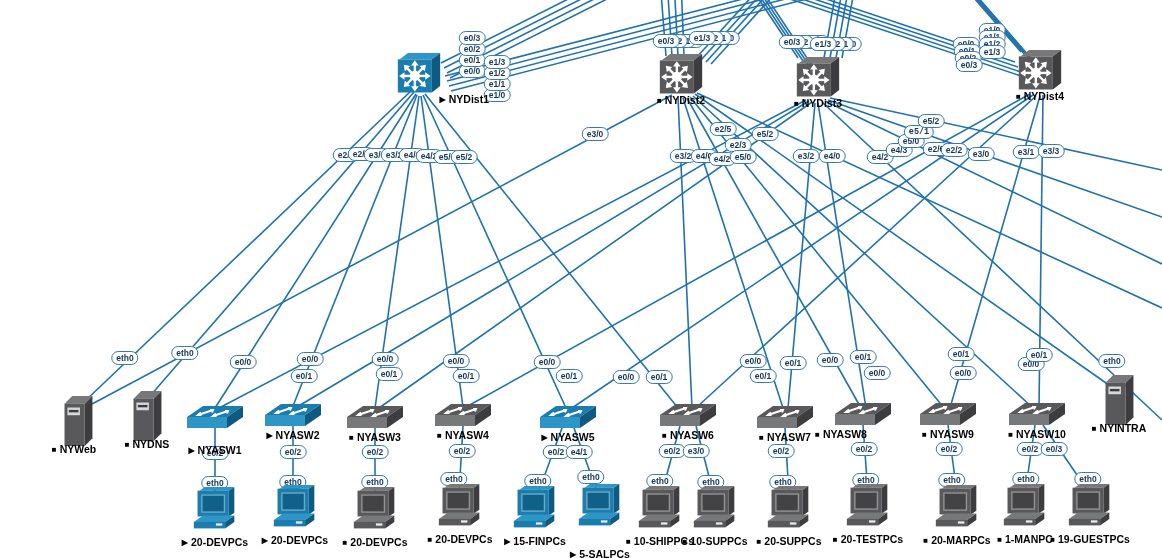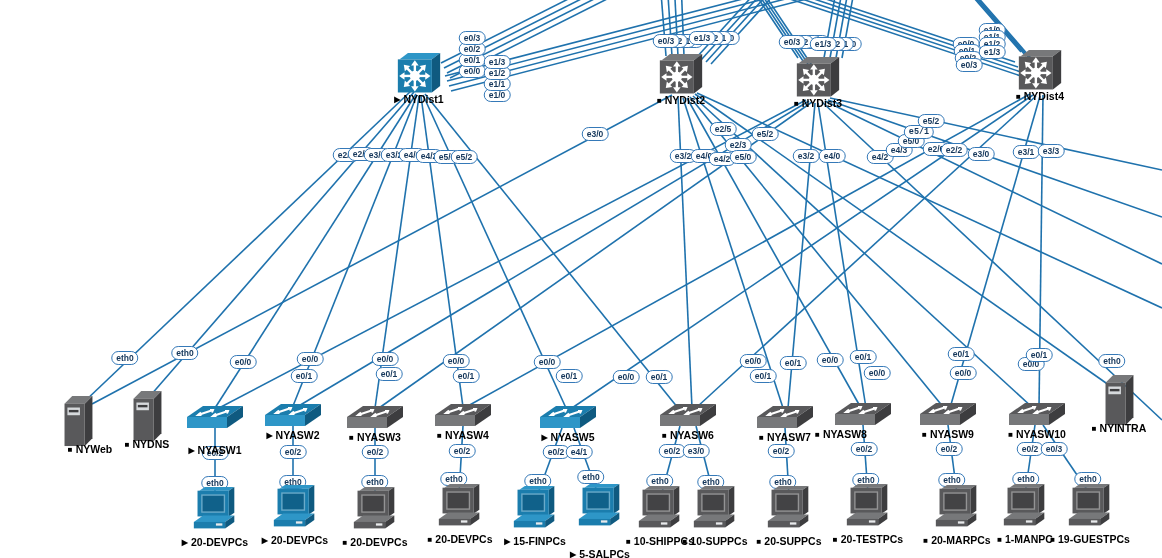--- a/index.html
+++ b/index.html
@@ -224,21 +224,21 @@
           <line x1="16.5" y1="26" x2="6.5" y2="26" stroke="#fff" stroke-width="2.6"></line>
           <polygon points="3.5,26.000000000000004 9.227527445831454,21.885226310534584 9.227527445831454,30.11477368946542" fill="#fff"></polygon>
           <line x1="17.67157287525381" y1="23.17157287525381" x2="10.600505063388333" y2="16.100505063388336" stroke="#fff" stroke-width="2.6"></line>
           <polygon points="8.47918471982869,13.979184719828693 15.438742595077159,15.119573837339196 9.619573837339193,20.938742595077166" fill="#fff"></polygon>
           <line x1="20.5" y1="22" x2="20.499999999999996" y2="12" stroke="#fff" stroke-width="2.6"></line>
           <polygon points="20.499999999999996,9 24.61477368946541,14.72752744583145 16.385226310534584,14.727527445831452" fill="#fff"></polygon>
           <line x1="23.328427124746188" y1="23.17157287525381" x2="30.399494936611664" y2="16.100505063388333" stroke="#fff" stroke-width="2.6"></line>
           <polygon points="32.520815280171306,13.97918471982869 31.380426162660804,20.93874259507716 25.561257404922838,15.119573837339194" fill="#fff"></polygon>
         </svg></span>
     </div>
-    <div class="dev-label" style="left: 349px; top: 93px;"><span class="marker">▶</span><span>NYDist1</span></div>
+    <div class="dev-label" style="left: 349px; top: 93px; text-align: right;"><span class="marker">▶</span><span>NYDist1</span></div>
     <div class="device" style="left: 658px; top: 53px;">
       <span class="icon"><svg width="46" height="46" viewBox="0 0 50 50">
     <polygon points="4,8 13,1 48,1 39,8" fill="#77787a"></polygon>
     <polygon points="39,8 48,1 48,37 39,44" fill="#3d3d3f"></polygon>
     <rect x="2" y="8" width="37" height="36" fill="#59595b"></rect>
     <circle cx="20.5" cy="26" r="5.5" fill="#fff"></circle>
           <line x1="24.5" y1="26" x2="34.5" y2="26" stroke="#fff" stroke-width="2.6"></line>
           <polygon points="37.5,26 31.772472554168544,30.114773689465416 31.772472554168544,21.885226310534584" fill="#fff"></polygon>
           <line x1="23.32842712474619" y1="28.82842712474619" x2="30.399494936611667" y2="35.89949493661166" stroke="#fff" stroke-width="2.6"></line>
           <polygon points="32.520815280171306,38.020815280171306 25.561257404922834,36.88042616266081 31.380426162660807,31.061257404922834" fill="#fff"></polygon>
@@ -309,21 +309,21 @@
     <div class="dev-label" style="left: 970px; top: 90px;"><span class="marker">■</span><span>NYDist4</span></div>
     <div class="device" style="left: 60px; top: 395px;">
       <span class="icon"><svg width="36" height="52" viewBox="0 0 36 54">
     <polygon points="4,9 12,1 33,1 25,9" fill="#77787a"></polygon>
     <polygon points="25,9 33,1 33,45 25,53" fill="#3d3d3f"></polygon>
     <rect x="4" y="9" width="21" height="44" fill="#59595b"></rect>
     <rect x="7" y="13" width="13" height="8" fill="#d6d9dc"></rect>
     <rect x="8.5" y="15.5" width="10" height="2.5" fill="#3d3d3f"></rect>
         </svg></span>
     </div>
-    <div class="dev-label" style="left: 20px; top: 443px;"><span class="marker">■</span><span>NYWeb</span></div>
+    <div class="dev-label" style="left: 4px; top: 443px;"><span class="marker">■</span><span>NYWeb</span></div>
     <div class="device" style="left: 129px; top: 390px;">
       <span class="icon"><svg width="36" height="52" viewBox="0 0 36 54">
     <polygon points="4,9 12,1 33,1 25,9" fill="#77787a"></polygon>
     <polygon points="25,9 33,1 33,45 25,53" fill="#3d3d3f"></polygon>
     <rect x="4" y="9" width="21" height="44" fill="#59595b"></rect>
     <rect x="7" y="13" width="13" height="8" fill="#d6d9dc"></rect>
     <rect x="8.5" y="15.5" width="10" height="2.5" fill="#3d3d3f"></rect>
         </svg></span>
     </div>
     <div class="dev-label" style="left: 77px; top: 438px;"><span class="marker">■</span><span>NYDNS</span></div>

